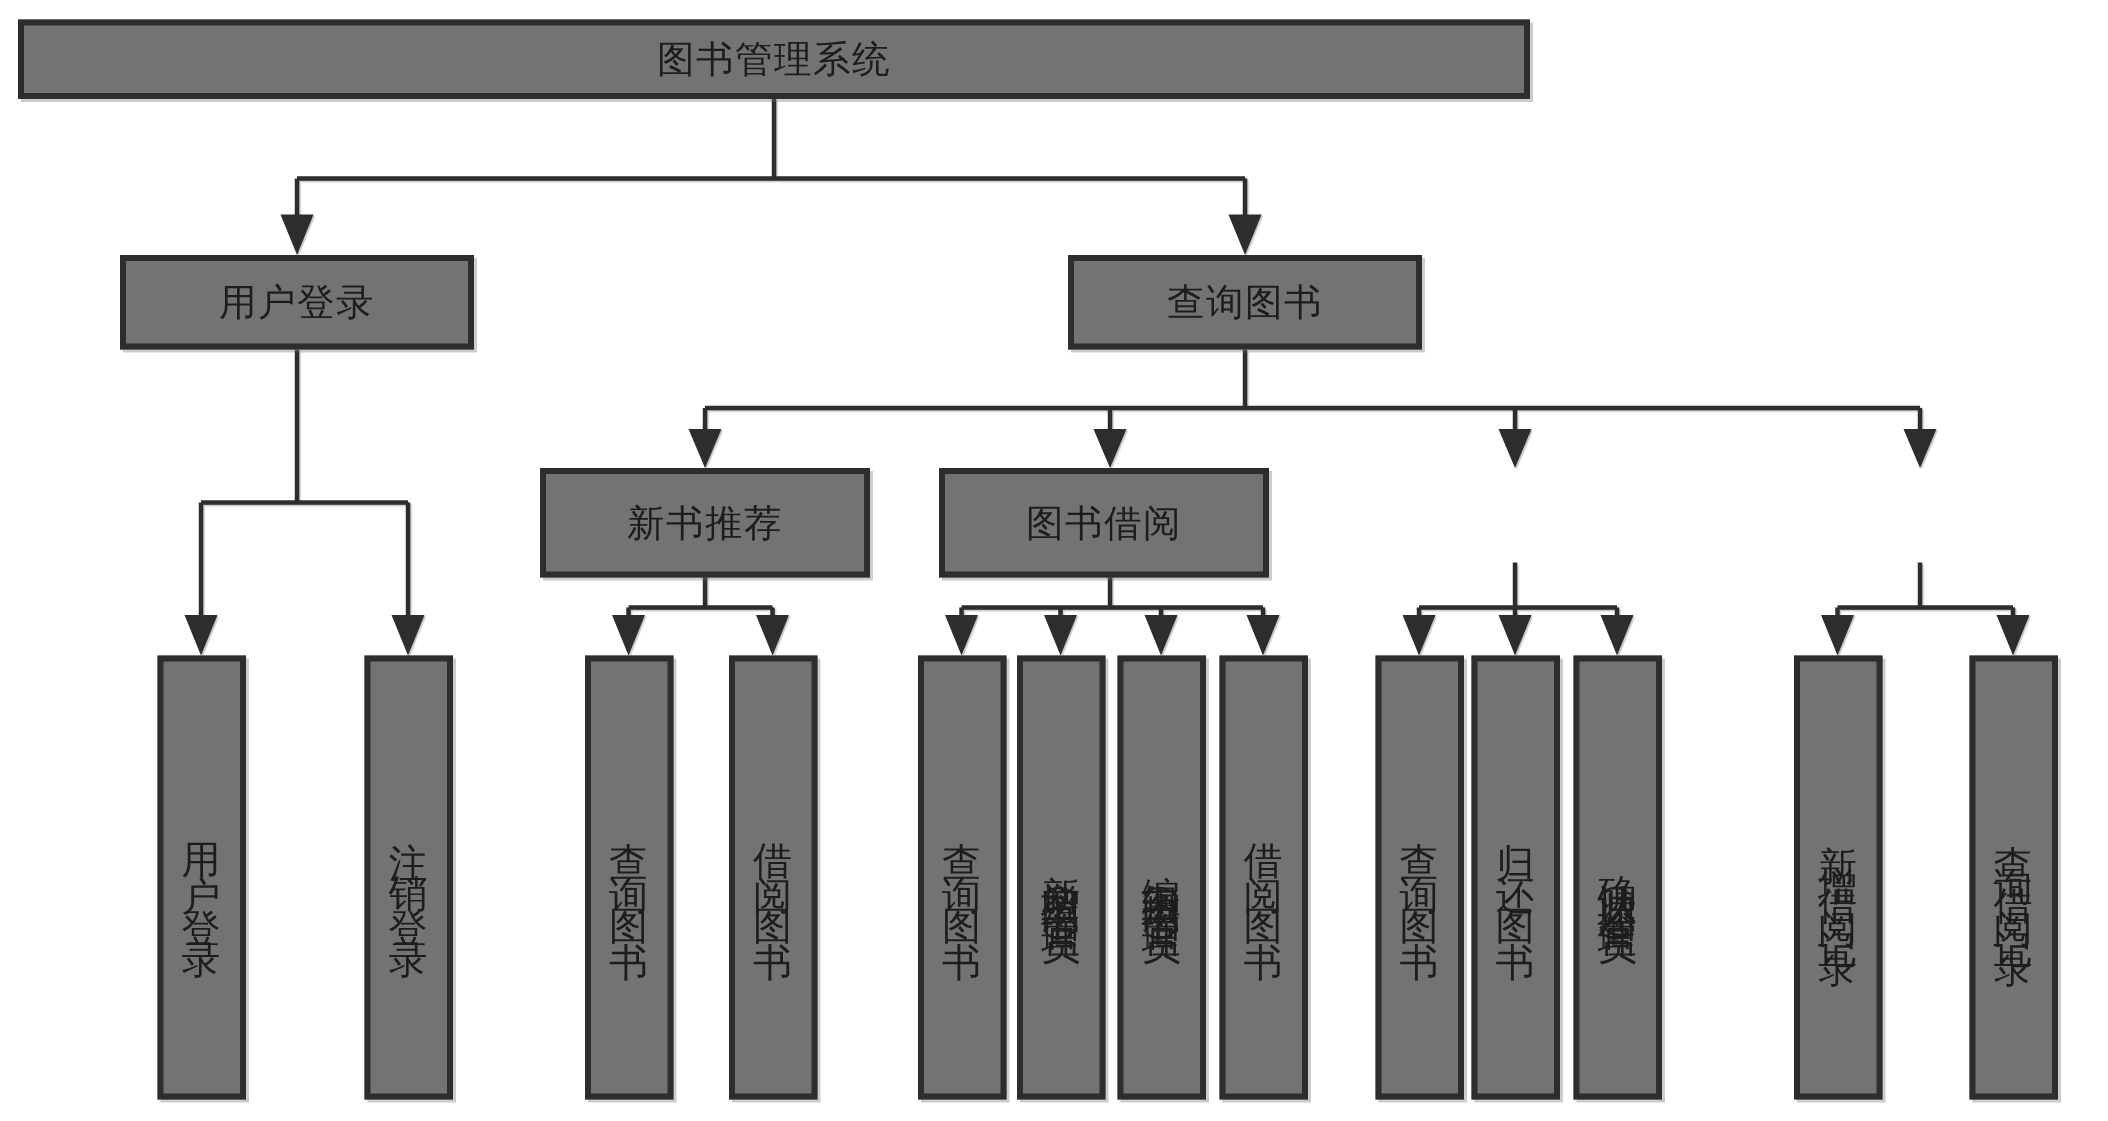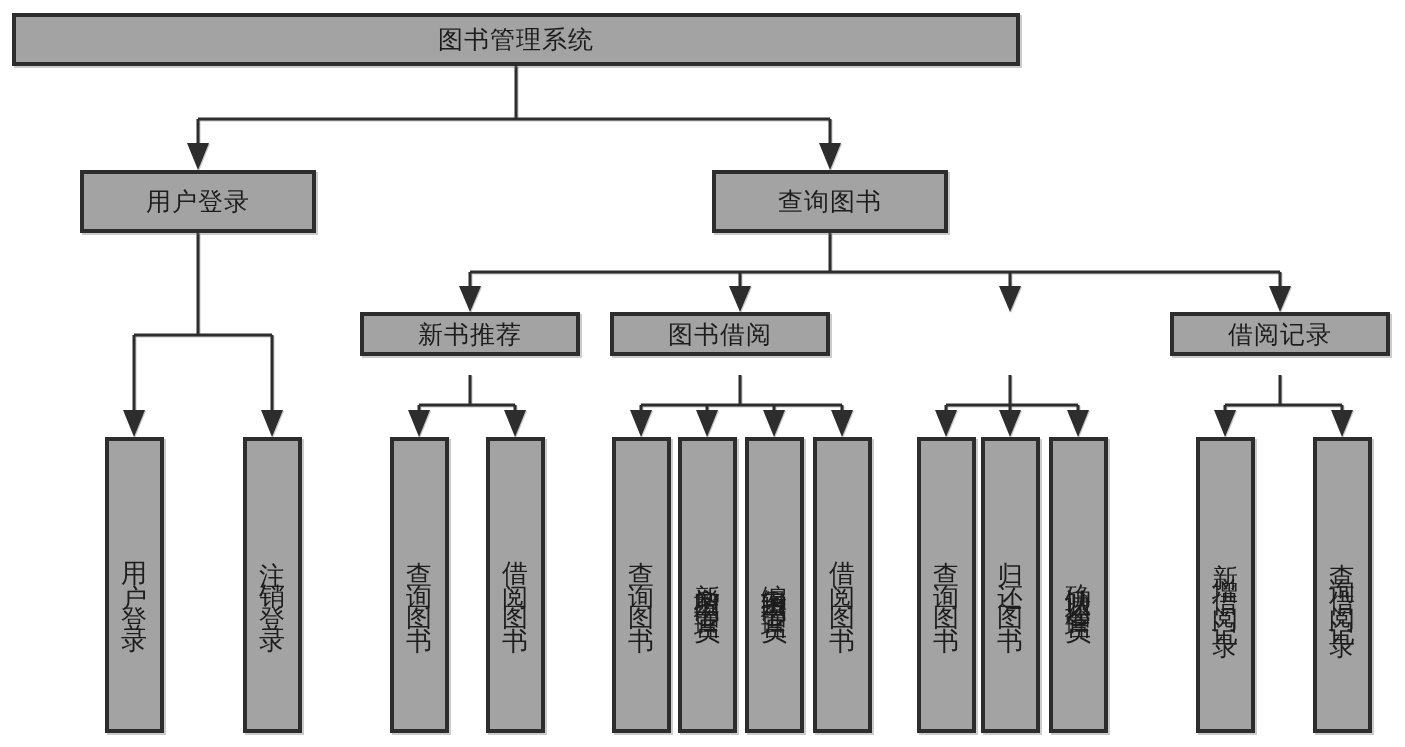--- a/index.html
+++ b/index.html
@@ -13,29 +13,29 @@
     color: #1d1d1d;
     overflow: hidden;
   }
   .connectors {
     position: absolute; left: 0; top: 0;
     filter: drop-shadow(1px 1px 0 rgba(90,90,90,0.35));
   }
   .box {
     position: absolute;
     box-sizing: border-box;
-    background: #a3a3a3;
+    background: #737373;
     border: 4px solid #2d2d2d;
     display: flex; align-items: center; justify-content: center;
     box-shadow: 2px 2px 0 rgba(110,110,110,0.35);
   }
   .hlabel { font-size: 25px; letter-spacing: 1px; white-space: nowrap; }
   .root { left: 12px; top: 13px; width: 1008px; height: 53px; }
   .lvl2 { top: 170px; width: 236px; height: 63px; }
-  .lvl3 { top: 312px; width: 220px; height: 44px; }
+  .lvl3 { top: 312px; width: 220px; height: 73px; }
   .leaf { top: 437px; width: 59px; height: 296px; }
   .vlabel {
     writing-mode: vertical-rl;
     text-orientation: mixed;
     font-size: 26px;
     line-height: 1;
     white-space: nowrap;
   }
   .v4 { letter-spacing: 22px; }
   .v6 { letter-spacing: 14px; }
@@ -91,25 +91,22 @@
   <div class="box lvl2" style="left:80px">
     <span class="hlabel">用户登录</span>
   </div>
   <div class="box lvl2" style="left:712px">
     <span class="hlabel">查询图书</span>
   </div>
 
   <div class="box lvl3" style="left:360px">
     <span class="hlabel">新书推荐</span>
   </div>
-  <div class="box lvl3" style="left:610px">
+  <div class="box lvl3" style="left:626px">
     <span class="hlabel">图书借阅</span>
-  </div>
-  <div class="box lvl3" style="left:1170px">
-    <span class="hlabel">借阅记录</span>
   </div>
 
   <div class="box leaf" style="left:105px">
     <span class="vlabel v4">用户登录</span>
   </div>
   <div class="box leaf" style="left:243px">
     <span class="vlabel v4">注销登录</span>
   </div>
 
   <div class="box leaf" style="left:390px">

